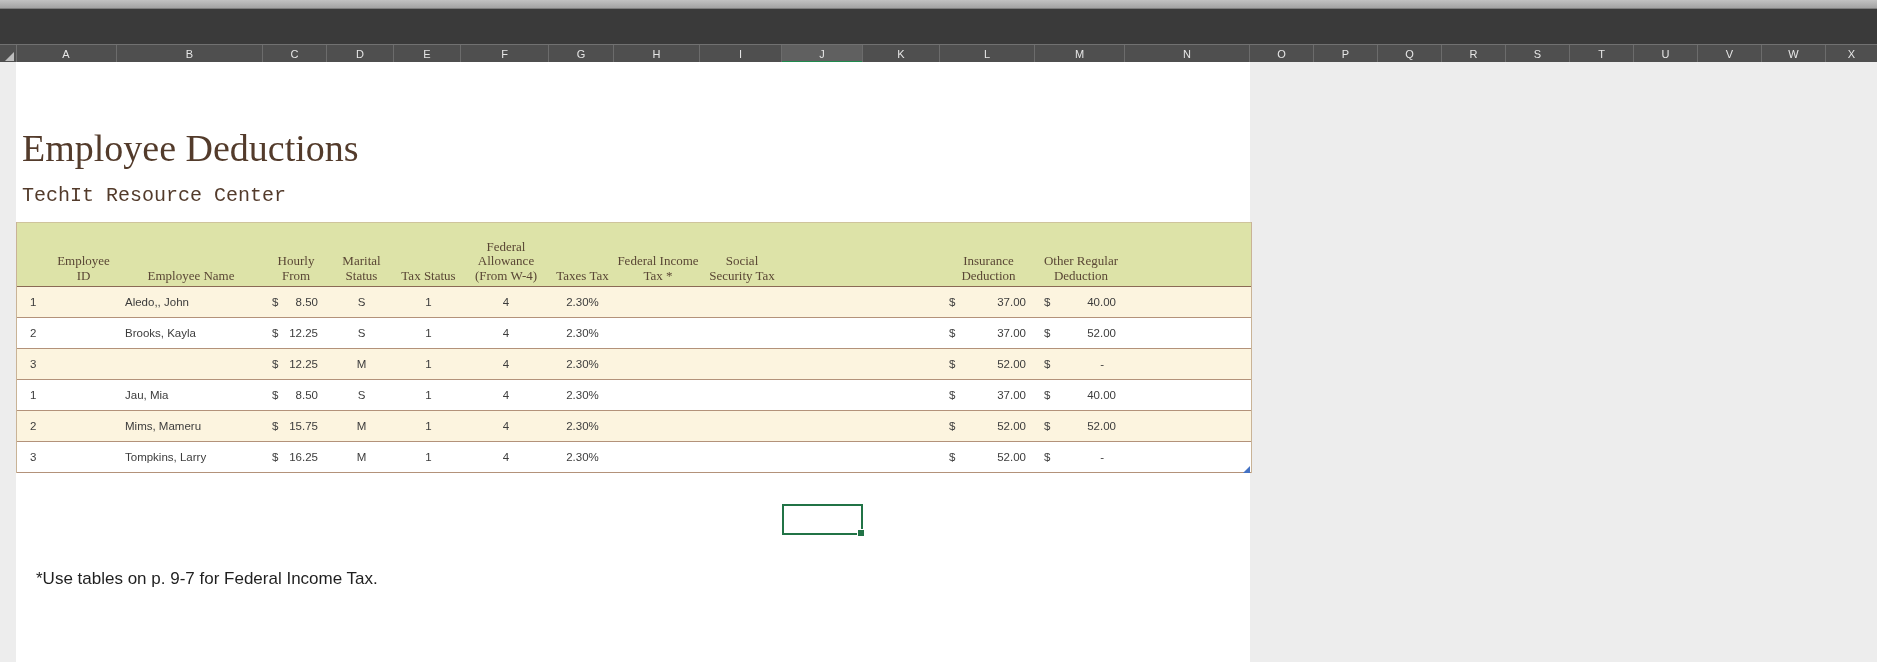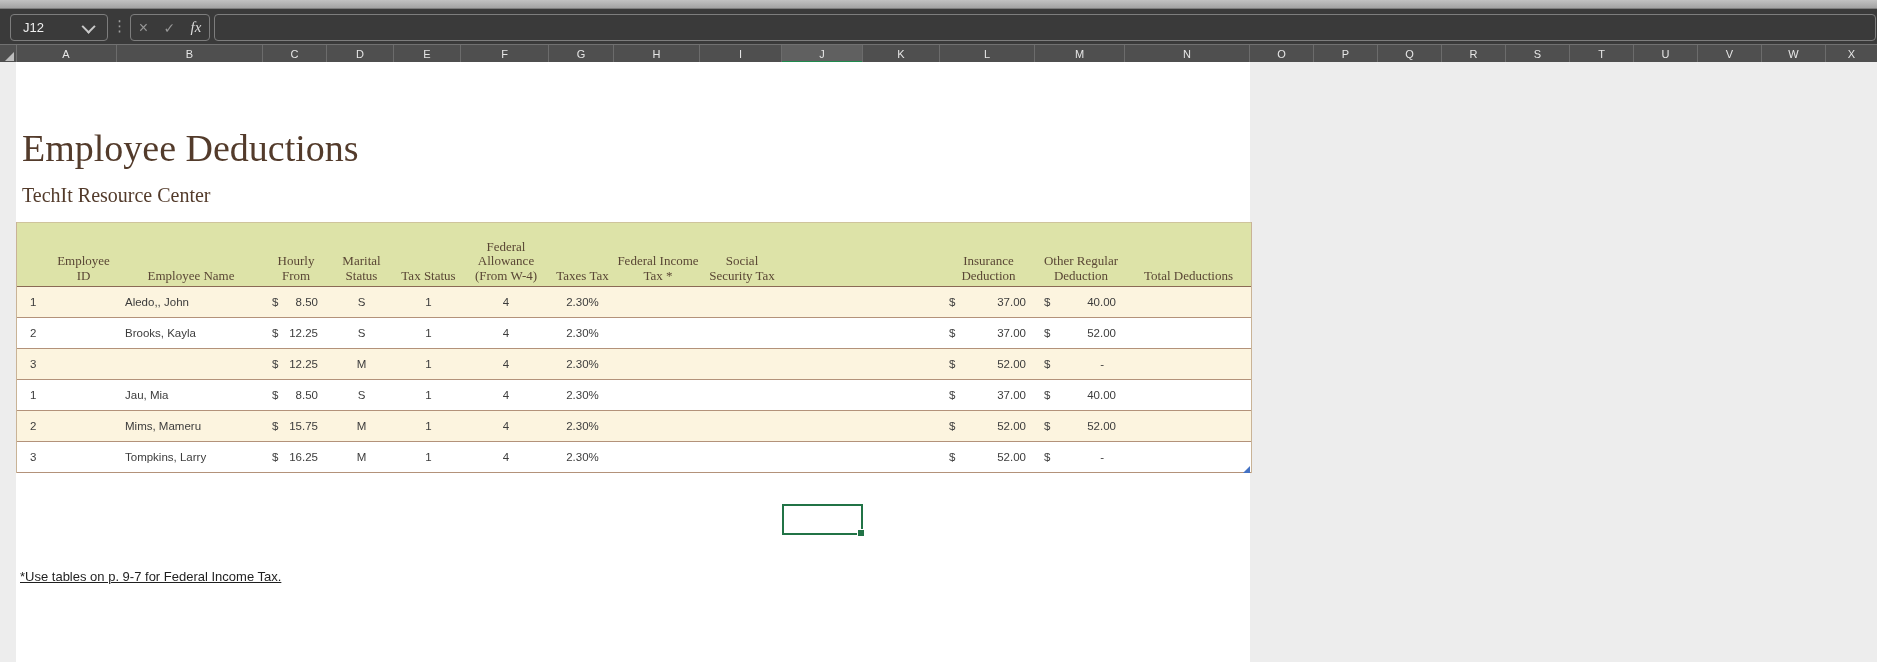--- a/index.html
+++ b/index.html
@@ -42,21 +42,21 @@
     display:flex;align-items:flex-end;justify-content:center;
     font-size:10.5px;color:#e2e2e2;box-sizing:border-box;padding-bottom:2px;}
   .rowcell.sel{background:#606060;}
   .rowcell.sel::after{content:"";position:absolute;right:0;top:0;bottom:0;width:2px;background:#1f8a4d;}
 
   
   .sheet{position:absolute;left:0;top:62px;width:1877px;height:600px;background:#ededed;}
   .used-range{position:absolute;left:16px;top:0;width:1234px;height:600px;background:#ffffff;}
   .title{position:absolute;left:22px;top:64px;font-family:"Liberation Serif",serif;
     font-size:38px;color:#533b2b;white-space:nowrap;}
-  .subtitle{position:absolute;left:22px;top:122px;font-family:Liberation Serif, serif;
+  .subtitle{position:absolute;left:22px;top:122px;font-family:Liberation Mono, monospace;
     font-size:20px;color:#533b2b;white-space:nowrap;}
 
   .table{position:absolute;left:16px;top:160px;width:1234px;height:251px;
     border-left:1px solid #c9b396;border-right:1px solid #c9b396;box-sizing:content-box;}
   .hband{position:absolute;left:0;top:0;width:1234px;height:65px;background:#dde3a8;
     border-top:1px solid #cfc49c;border-bottom:1px solid #8a6a55;box-sizing:border-box;}
   .hcell{position:absolute;top:0;height:65px;display:flex;flex-direction:column;
     justify-content:flex-end;align-items:center;padding-bottom:5px;box-sizing:border-box;
     font-family:"Liberation Serif",serif;font-size:13px;line-height:14.5px;color:#5a4735;text-align:center;}
   .trow{position:absolute;left:0;width:1234px;height:31px;background:#ffffff;
@@ -65,49 +65,36 @@
   .tcell{position:absolute;top:0;height:30px;display:flex;align-items:center;
     font-size:11.5px;color:#3c3c3c;box-sizing:border-box;}
   .tcell.a-l{justify-content:flex-start;padding-left:13px;}
   .tcell.a-l.name{padding-left:7px;}
   .tcell.a-c{justify-content:center;}
   .tcell.money{justify-content:space-between;}
   .tcell.money .cur{margin-left:8px;}
   .tcell.money .amt{margin-right:10px;}
   .tcell.money .amt.dash{margin-right:22px;}
 
-  .note{position:absolute;left:20px;top:507px;font-size:13px;color:#1f1f1f;white-space:nowrap;text-decoration:underline;}
+  .note{position:absolute;left:36px;top:507px;font-size:17px;color:#1f1f1f;white-space:nowrap;}
 
   .selcell{position:absolute;left:782px;top:442px;width:81px;height:31px;
     border:2px solid #217346;box-sizing:border-box;background:transparent;}
   .handle{position:absolute;right:-4px;bottom:-4px;width:6px;height:6px;
     background:#217346;border:1px solid #ffffff;}
   .table-handle{position:absolute;left:1243px;top:404px;width:0;height:0;
     border-bottom:7px solid #4472c4;border-left:7px solid transparent;}
 </style>
 </head>
 <body>
 
 <div id="app">
 
   <div class="ribbon-strip"></div>
 
-  <div class="fbar">
-    <div class="namebox">
-      <span class="nb-text">J12</span>
-      <span class="nb-chev"></span>
-    </div>
-    <span class="dots">⋮</span>
-    <div class="fxgroup">
-      <span class="fx-cancel">×</span>
-      <span class="fx-accept">✓</span>
-      <span class="fx-fn">fx</span>
-    </div>
-    <div class="finput"></div>
-  </div>
 
   <div class="colstrip">
     <div class="selall">
       <span class="tri"></span>
     </div>
     <div id="colcells">
         <div class="colcell" style="left: 16px; width: 101px;">A</div>
         <div class="colcell" style="left: 117px; width: 146px;">B</div>
         <div class="colcell" style="left: 263px; width: 64px;">C</div>
         <div class="colcell" style="left: 327px; width: 67px;">D</div>
@@ -193,23 +180,20 @@
             <div>Security Tax</div>
           </div>
           <div class="hcell" style="left: 924px; width: 95px;">
             <div>Insurance</div>
             <div>Deduction</div>
           </div>
           <div class="hcell" style="left: 1019px; width: 90px;">
             <div>Other Regular</div>
             <div>Deduction</div>
           </div>
-          <div class="hcell" style="left: 1109px; width: 125px;">
-            <div>Total Deductions</div>
-          </div>
         </div>
     <div class="trow shade" style="top: 65px;">
           <div class="tcell a-l" style="left: 0px; width: 101px;">1</div>
           <div class="tcell a-l name" style="left: 101px; width: 146px;">Aledo,, John</div>
           <div class="tcell money" style="left: 247px; width: 64px;">
             <span class="cur">$</span>
             <span class="amt">8.50</span>
           </div>
           <div class="tcell a-c" style="left: 311px; width: 67px;">S</div>
           <div class="tcell a-c" style="left: 378px; width: 67px;">1</div>

